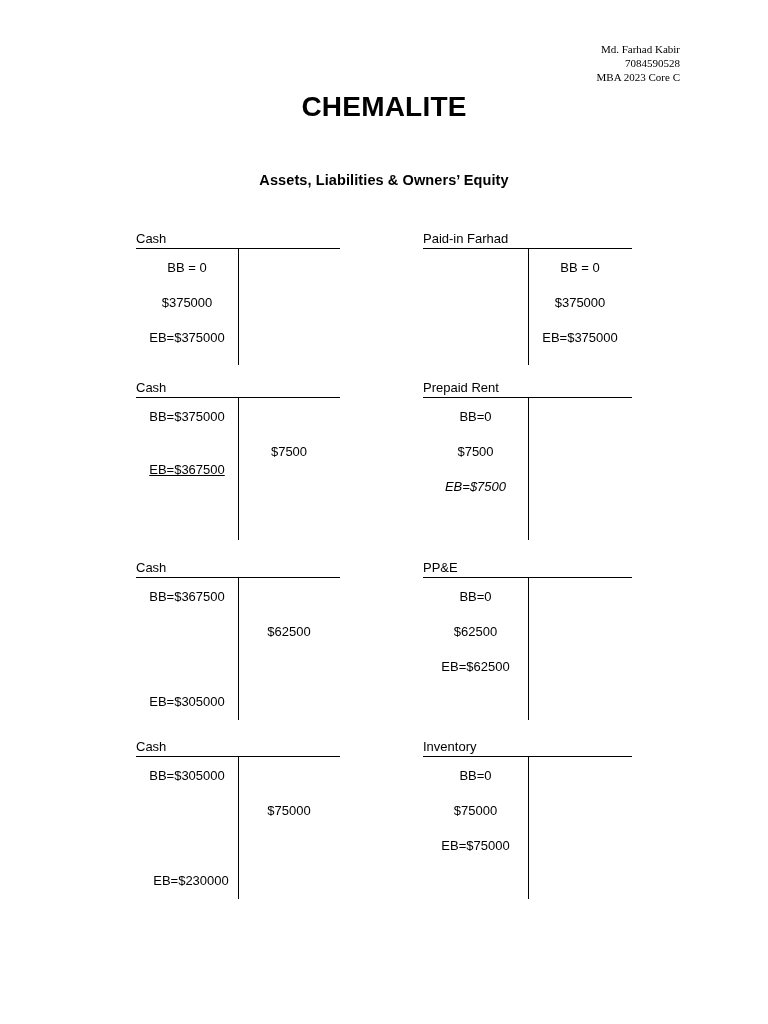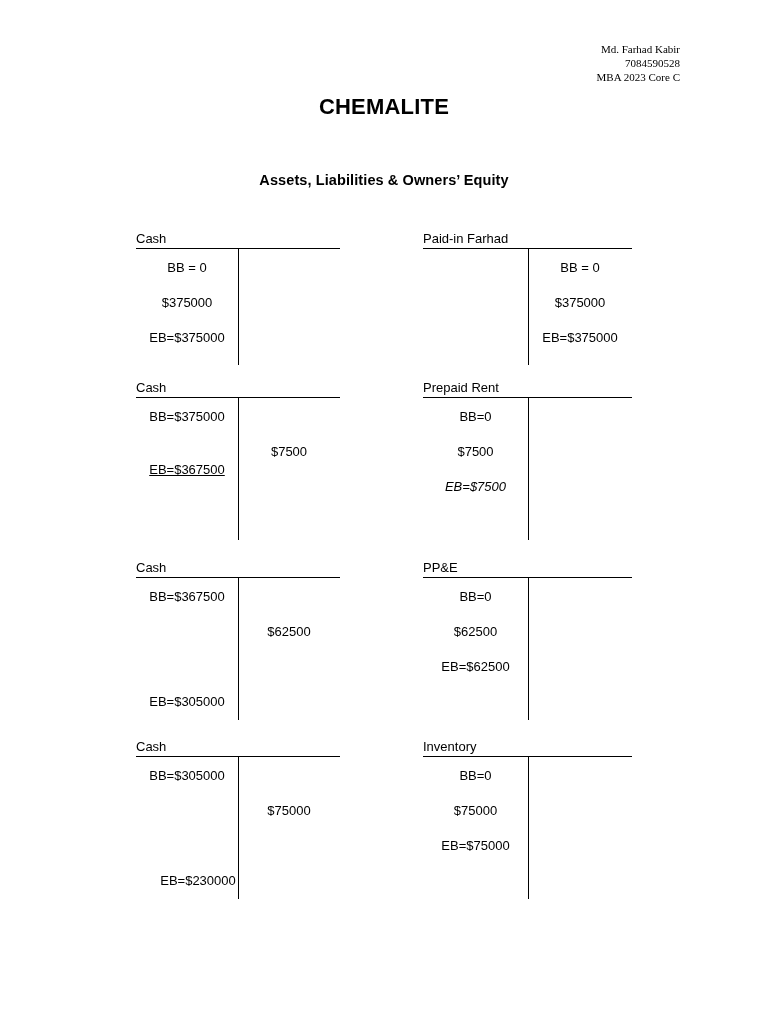--- a/index.html
+++ b/index.html
@@ -29,21 +29,21 @@
   }
   .student-info div { white-space: nowrap; }
 
   
   .doc-title {
     position: absolute;
     top: 93px;
     left: 0;
     width: 768px;
     text-align: center;
-    font-size: 22px;
+    font-size: 28px;
     font-weight: bold;
     line-height: 28px;
     letter-spacing: 0.2px;
   }
   .doc-subtitle {
     position: absolute;
     top: 172px;
     left: 0;
     width: 768px;
     text-align: center;
@@ -157,21 +157,21 @@
       <div class="t-stem" style="left: 105px; height: 143px;"></div>
       <div class="t-cell debit" style="top: 29px; left: 0px; width: 105px;">BB=0</div>
       <div class="t-cell debit" style="top: 64px; left: 0px; width: 105px;">$62500</div>
       <div class="t-cell debit" style="top: 99px; left: 0px; width: 105px; text-align: center;">EB=$62500</div>
     </div>
     <div class="t-account" style="left: 136px; top: 739px; width: 204px; height: 160px;">
       <div class="t-title">Cash</div>
       <div class="t-rule"></div>
       <div class="t-stem" style="left: 102px; height: 143px;"></div>
       <div class="t-cell debit" style="top: 29px; left: 0px; width: 102px;">BB=$305000</div>
-      <div class="t-cell debit" style="top: 134px; left: 11px; width: 102px;">EB=$230000</div>
+      <div class="t-cell debit" style="top: 134px; left: 4px; width: 102px;">EB=$230000</div>
       <div class="t-cell credit" style="top: 64px; left: 102px; width: 102px;">$75000</div>
     </div>
     <div class="t-account" style="left: 423px; top: 739px; width: 209px; height: 160px;">
       <div class="t-title">Inventory</div>
       <div class="t-rule"></div>
       <div class="t-stem" style="left: 105px; height: 143px;"></div>
       <div class="t-cell debit" style="top: 29px; left: 0px; width: 105px;">BB=0</div>
       <div class="t-cell debit" style="top: 64px; left: 0px; width: 105px;">$75000</div>
       <div class="t-cell debit" style="top: 99px; left: 0px; width: 105px;">EB=$75000</div>
     </div>

